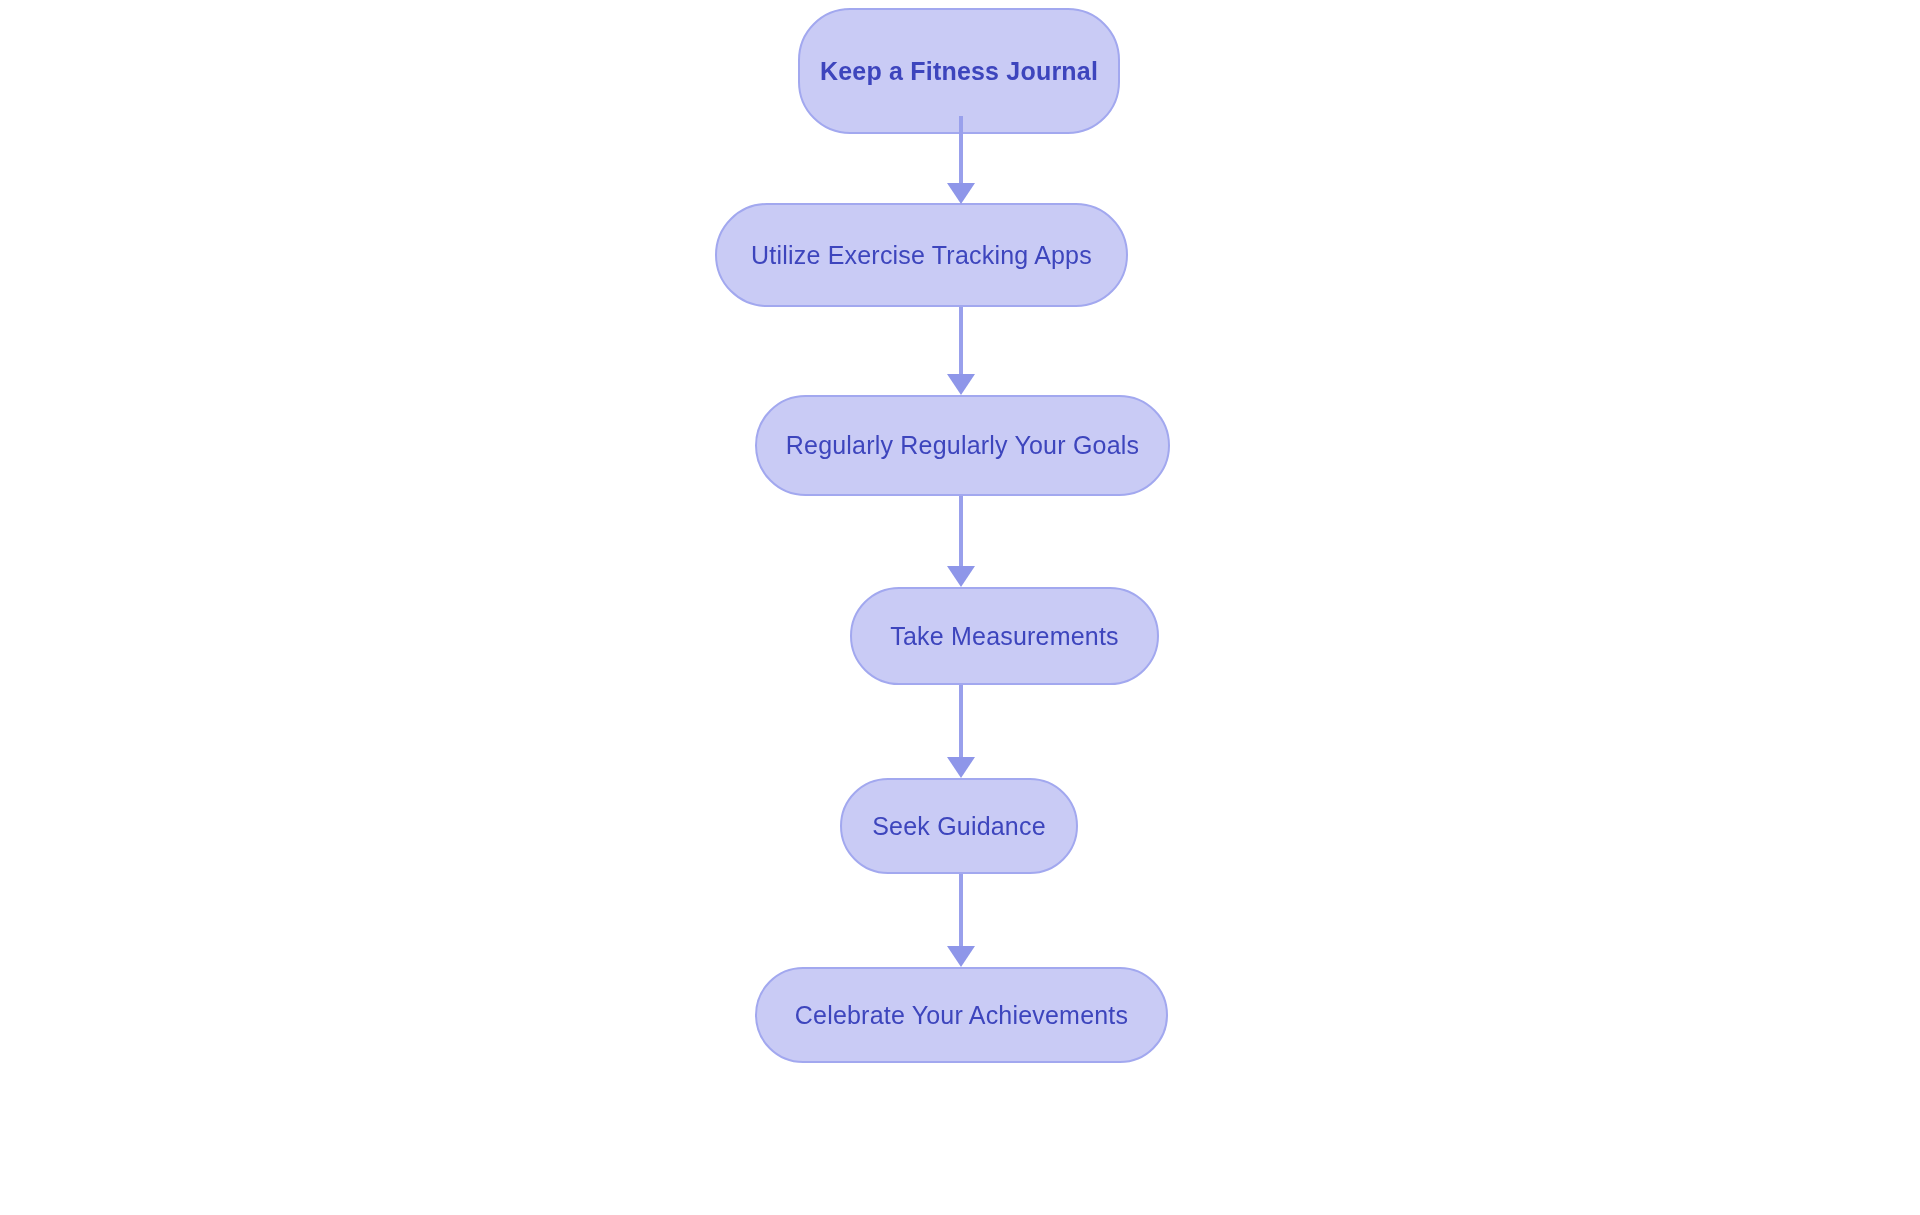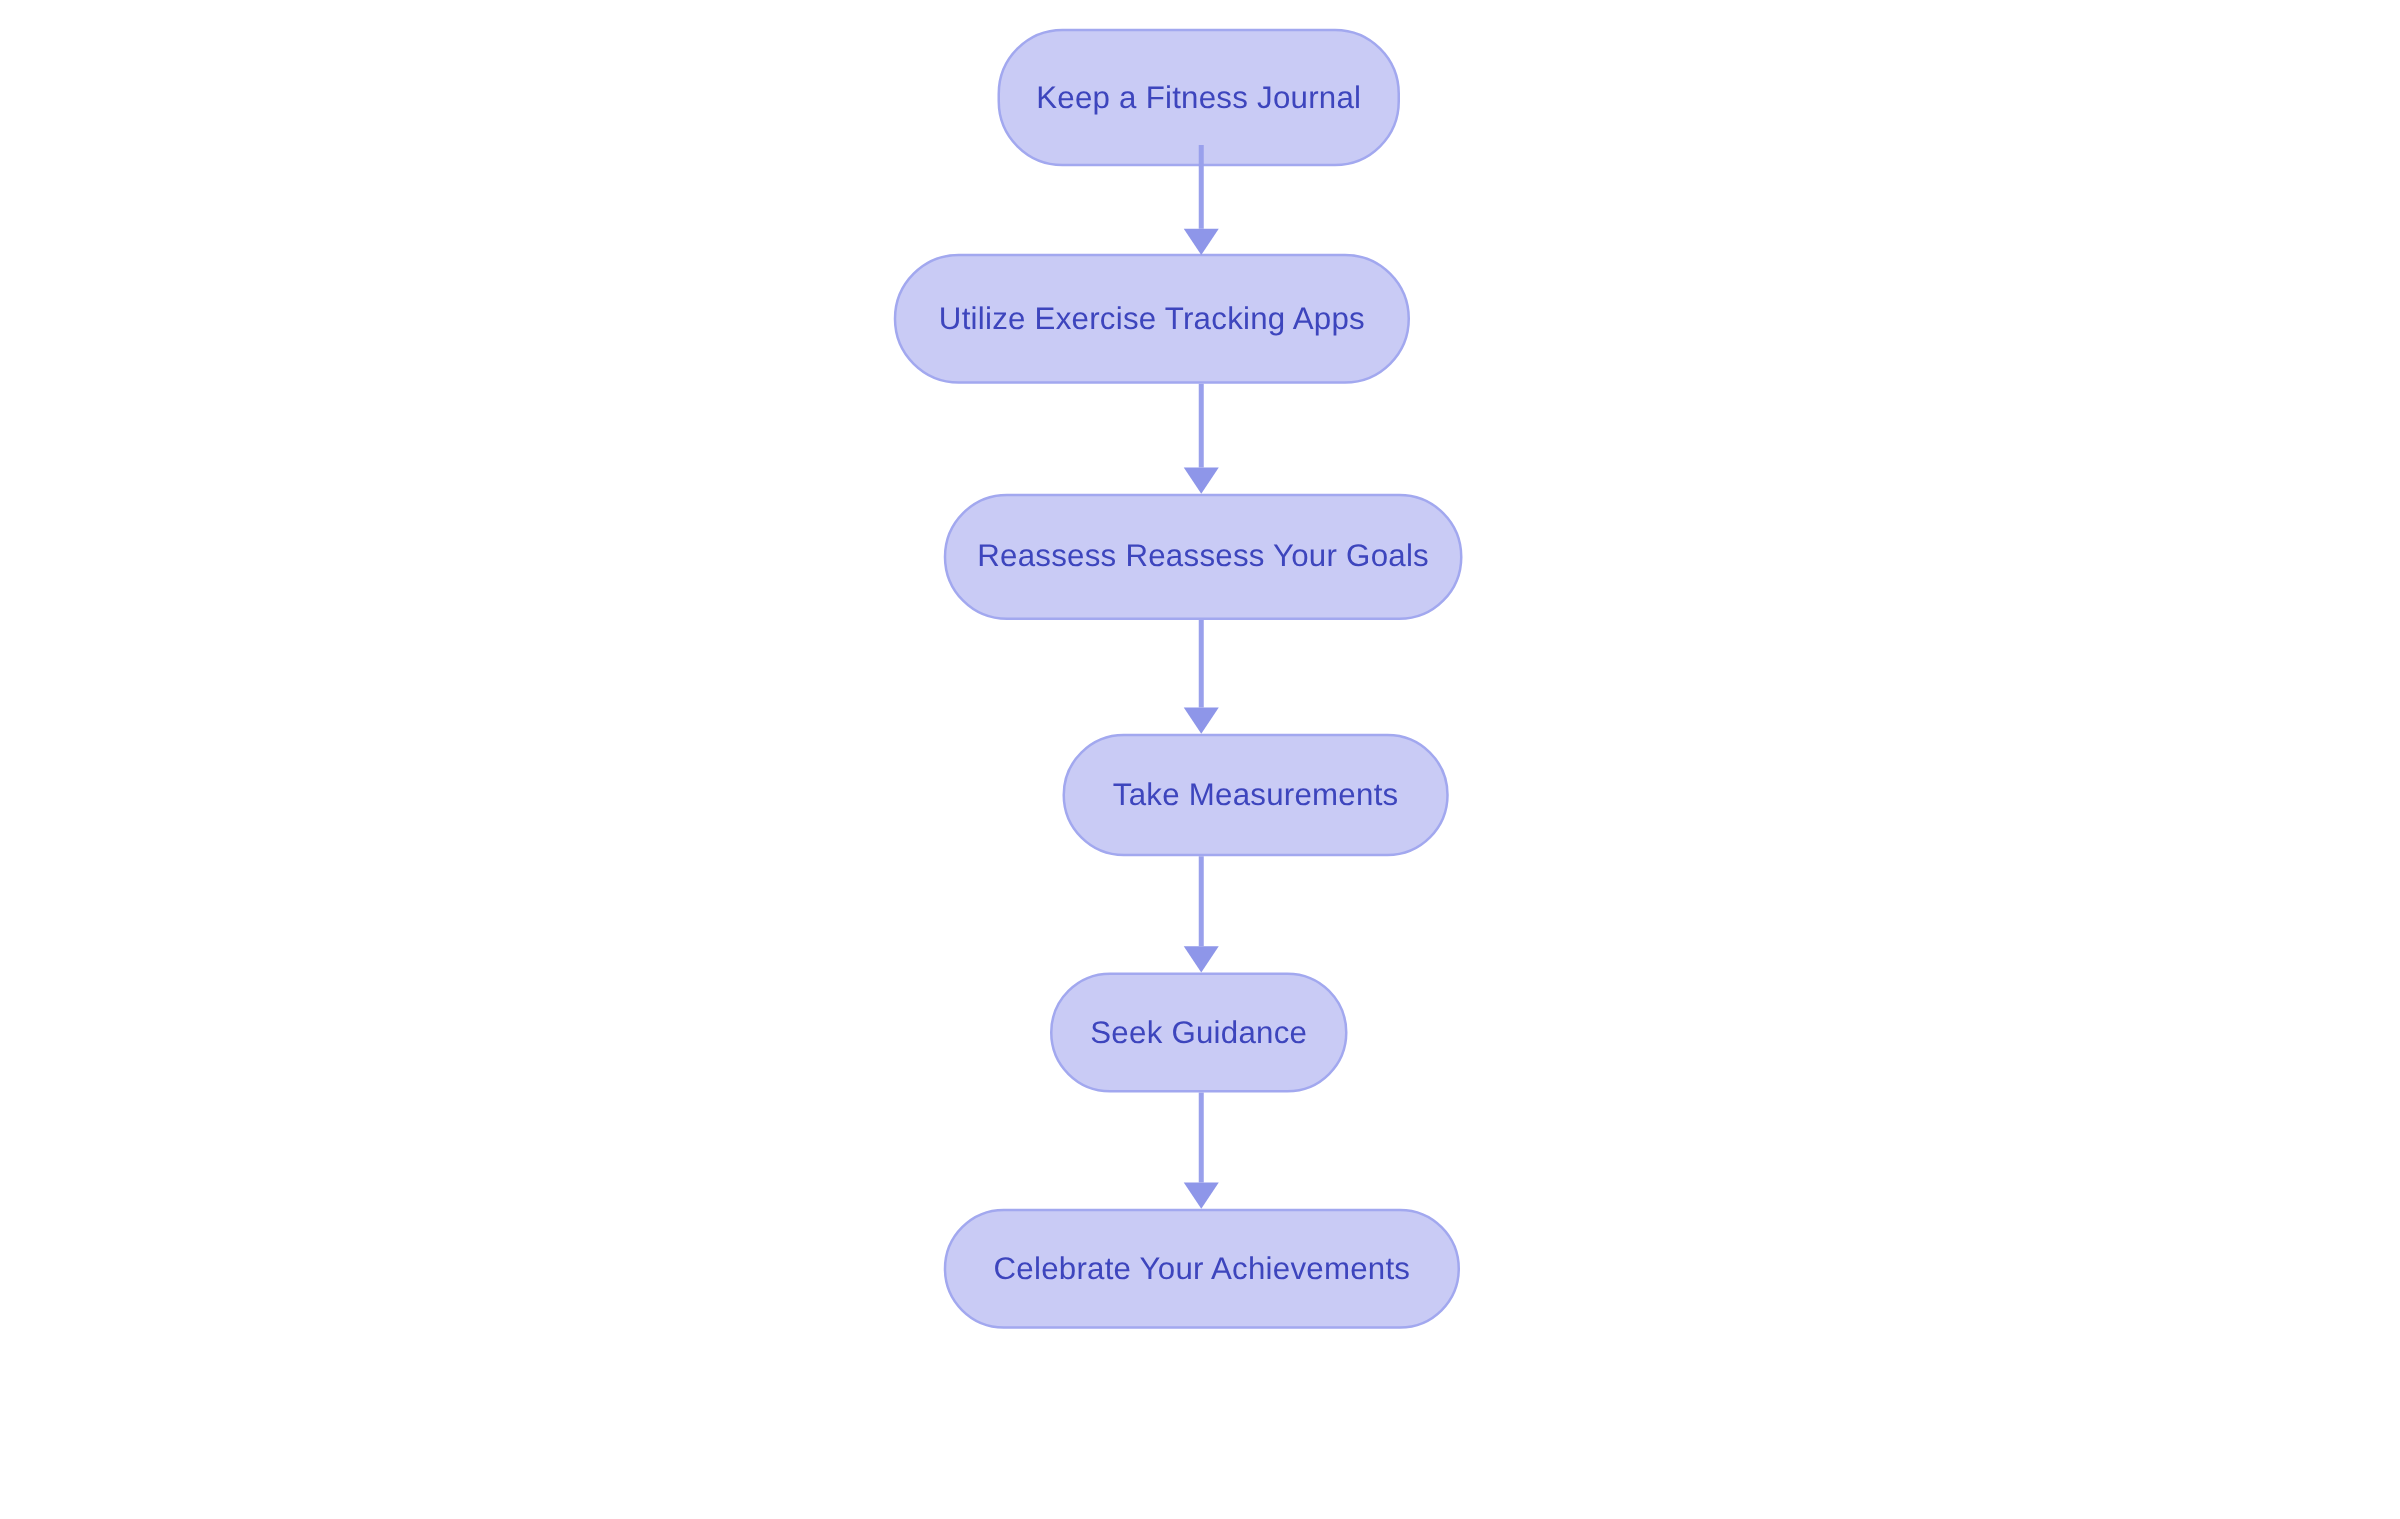--- a/index.html
+++ b/index.html
@@ -72,30 +72,30 @@
     transform-origin: left center;
     line-height: 26px;
     margin-top: 1px;
   }
 </style>
 </head>
 <body>
 
 <div class="canvas">
 
-  <div class="node" style="left:798px; top:23px;  width:322px; height:110px;">
+  <div class="node" style="left:798px; top:8px;  width:322px; height:126px;font-weight:bold;">
     <span>Keep a Fitness Journal</span>
   </div>
 
   <div class="node" style="left:715px; top:203px; width:413px; height:104px;">
     <span>Utilize Exercise Tracking Apps</span>
   </div>
 
   <div class="node" style="left:755px; top:395px; width:415px; height:101px;">
-    <span>Reassess Reassess Your Goals</span>
+    <span>Regularly Regularly Your Goals</span>
   </div>
 
   <div class="node" style="left:850px; top:587px; width:309px; height:98px;">
     <span>Take Measurements</span>
   </div>
 
   <div class="node" style="left:840px; top:778px; width:238px; height:96px;">
     <span>Seek Guidance</span>
   </div>
 

